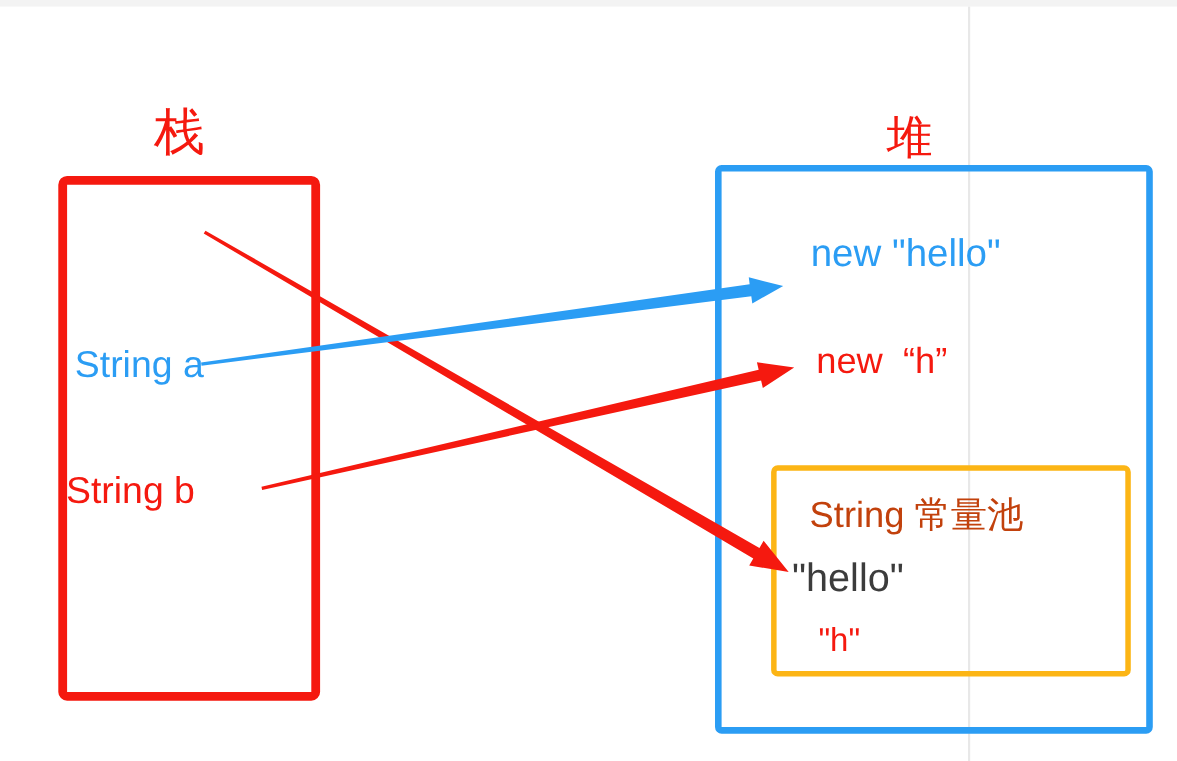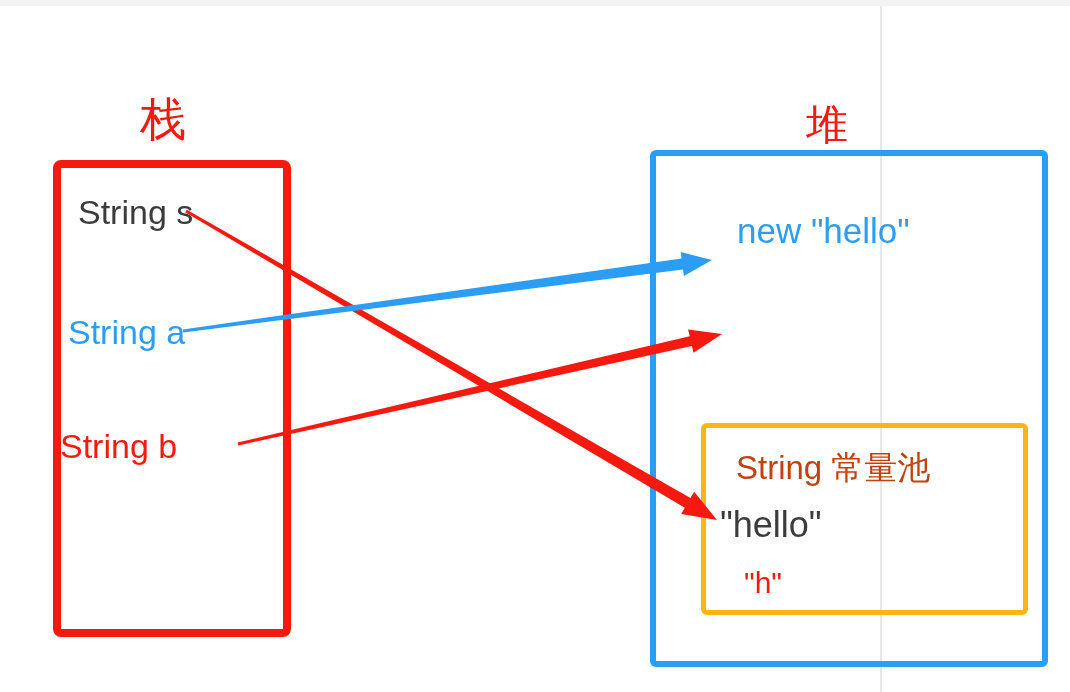--- a/index.html
+++ b/index.html
@@ -70,27 +70,27 @@
 </head>
 <body>
 
 <div class="canvas">
 
   <div class="top-strip" style="background: rgb(243, 243, 243);"></div>
   <div class="v-divider" style="background: rgb(232, 232, 232);"></div>
 
   <div class="txt stack-title" style="color: rgb(245, 25, 15);">栈</div>
   <div class="box stack-box" style="border-color: rgb(245, 25, 15);"></div>
-  <div class="txt var-s" style="color: rgb(60, 60, 60);">String s</div>
   <div class="txt var-a" style="color: rgb(43, 157, 244);">String a</div>
   <div class="txt var-b" style="color: rgb(245, 25, 15);">String b</div>
 
   <div class="txt heap-title" style="color: rgb(245, 25, 15);">堆</div>
   <div class="box heap-box" style="border-color: rgb(43, 157, 244);"></div>
   <div class="txt obj-new-hello" style="color: rgb(43, 157, 244);">new "hello"</div>
+  <div class="txt obj-new-h" style="color: rgb(245, 25, 15);">new  “h”</div>
 
   <div class="box pool-box" style="border-color: rgb(252, 181, 21);"></div>
   <div class="txt pool-title" style="color: #c2410c;">String 常量池</div>
   <div class="txt lit-hello" style="color: rgb(60, 60, 60);">"hello"</div>
   <div class="txt lit-h" style="color: rgb(245, 25, 15);">"h"</div>
 
   <svg class="arrows" viewBox="0 0 1070 692" xmlns="http://www.w3.org/2000/svg">
       <path d="M185.2,212.3L684.8,507.7L681.1,514.1L717.0,520.0L694.2,491.7L690.4,498.1L186.8,209.7Z" fill="#f5190f"></path>
       <path d="M183.2,332.5L683.0,269.4L683.9,275.9L712.0,260.0L680.7,252.1L681.5,258.5L182.8,329.5Z" fill="#2b9df4"></path>
       <path d="M238.3,445.5L691.9,346.0L693.5,352.8L722.0,334.0L688.1,329.4L689.7,336.2L237.7,442.5Z" fill="#f5190f"></path>

